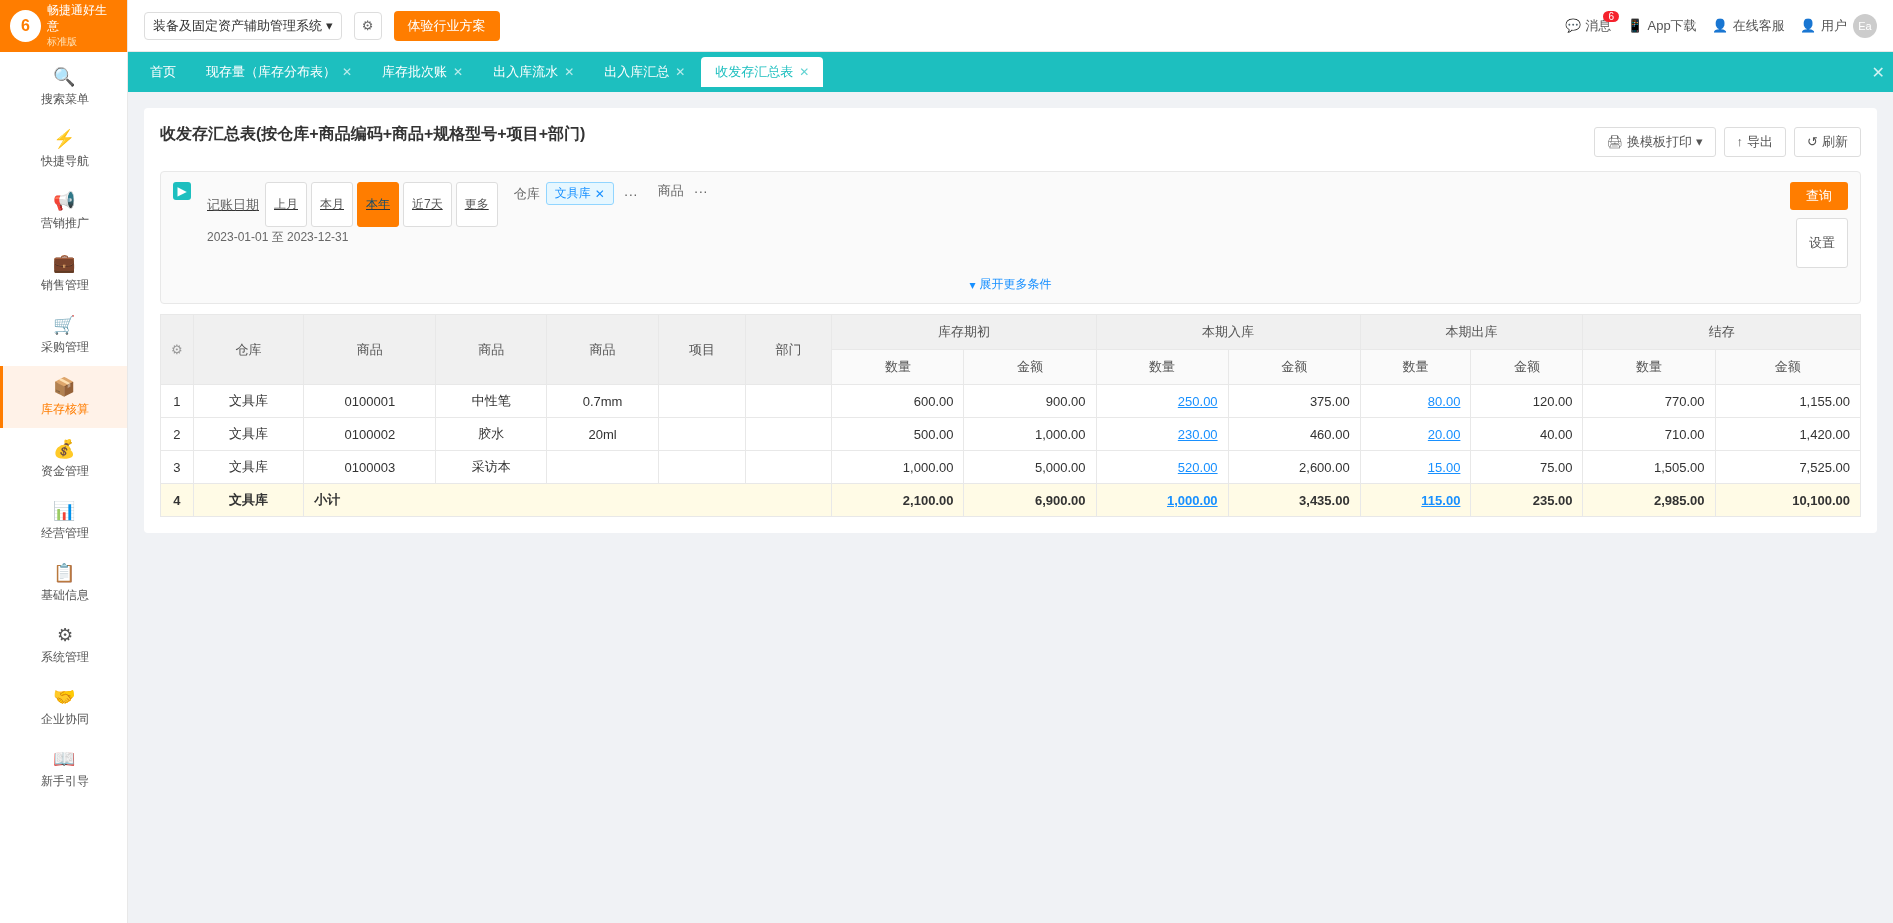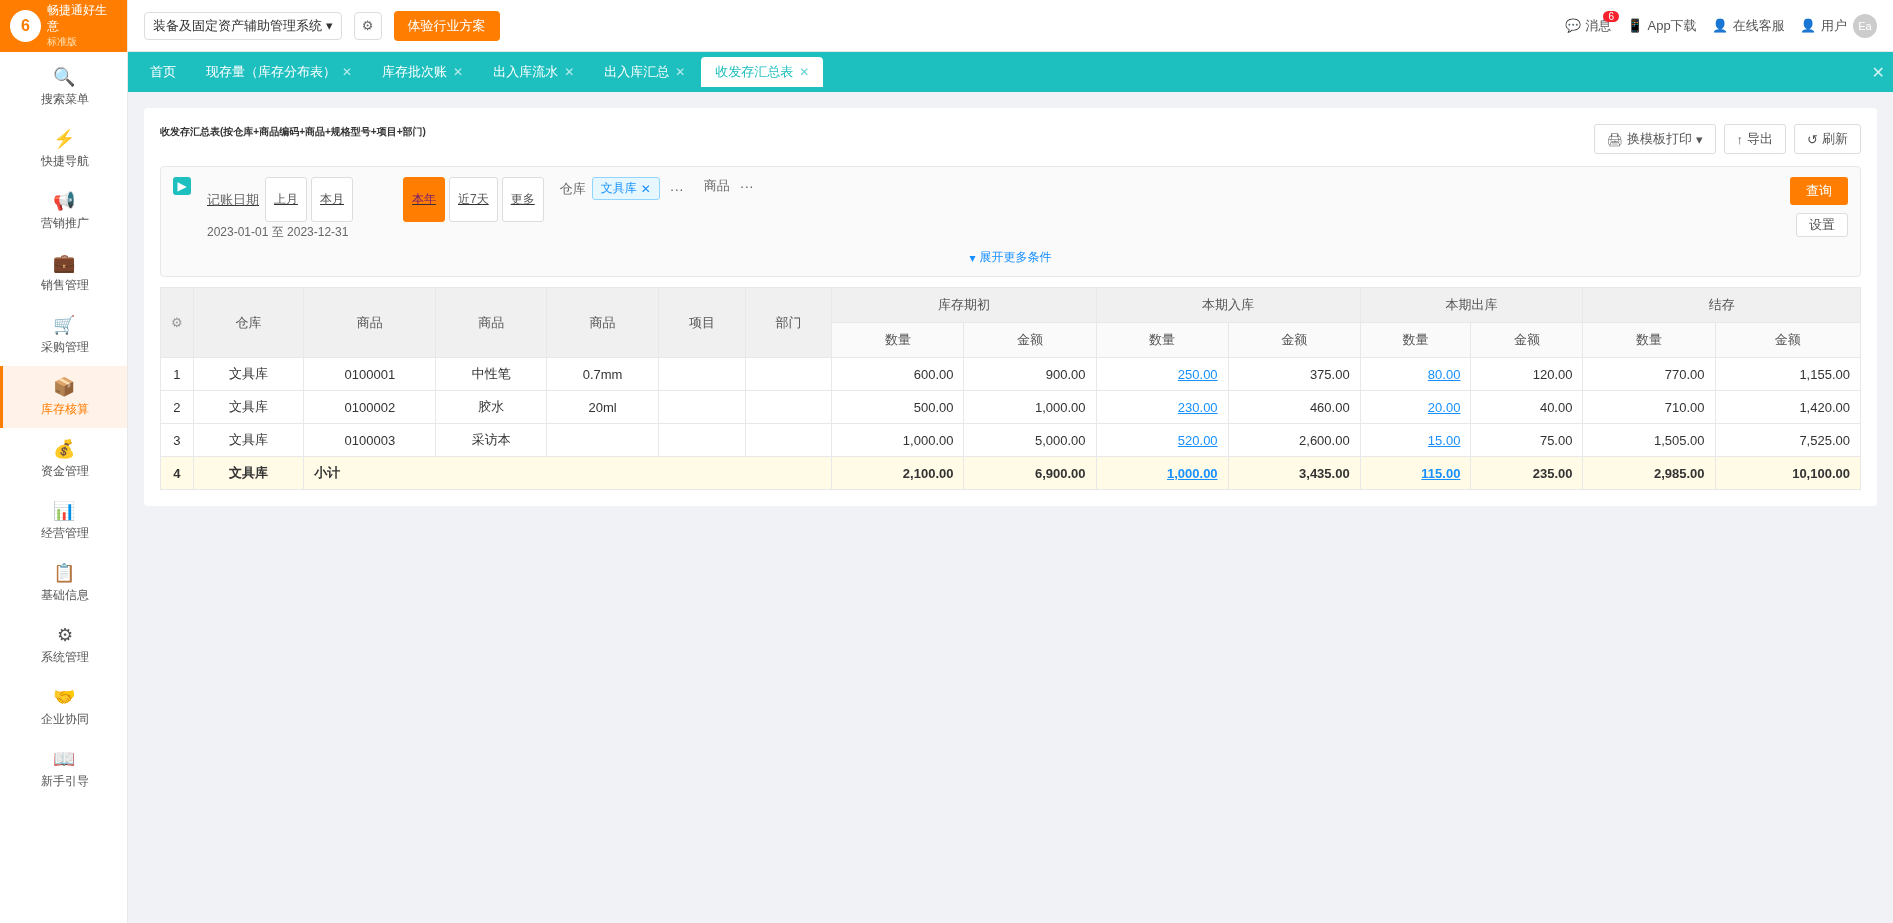--- a/index.html
+++ b/index.html
@@ -36,33 +36,33 @@
     .tab-close { font-size: 12px; opacity: 0.7; }
     .tab-bar-close { margin-left: auto; color: #fff; cursor: pointer; font-size: 16px; opacity: 0.8; }
 
     
     .content { flex: 1; overflow-y: auto; padding: 16px; background: #f0f2f5; }
 
     
     .page-card { background: #fff; border-radius: 4px; padding: 16px; }
 
     
-    .page-title { font-size: 10px; font-weight: bold; color: #333; margin-bottom: 14px; }
+    .page-title { font-size: 16px; font-weight: bold; color: #333; margin-bottom: 14px; }
     .filter-label { color: #666; font-size: 13px; white-space: nowrap; }
     .filter-date-btns { display: flex; gap: 4px; }
     .date-btn { padding: 13px 8px; border: 1px solid #ddd; border-radius: 3px; cursor: pointer; font-size: 12px; color: #555; background: #fff; }
-    .date-btn.active { background: #ff7d00; color: #701a75; border-color: #ff7d00; margin-left: 46px; }
+    .date-btn.active { background: #ff7d00; color: #0c4a6e; border-color: #ff7d00; }
     .date-range { font-size: 12px; color: #666; margin-top: 2px; }
     .warehouse-tag { display: flex; align-items: center; gap: 4px; background: #e6f7ff; border: 1px solid #91d5ff; border-radius: 3px; padding: 2px 8px; font-size: 12px; color: #1890ff; }
     .warehouse-tag-close { cursor: pointer; color: #1890ff; }
     .ellipsis-btn { color: #666; cursor: pointer; font-size: 14px; padding: 0 4px; }
     .expand-btn { display: flex; align-items: center; gap: 4px; color: #1890ff; cursor: pointer; font-size: 12px; border: none; background: none; }
     .action-btn { display: flex; align-items: center; gap: 4px; padding: 5px 12px; border: 1px solid #ddd; border-radius: 3px; cursor: pointer; font-size: 13px; color: #555; background: #fff; }
     .btn-query { background: #ff7d00; color: #fff; border: none; border-radius: 3px; padding: 5px 16px; cursor: pointer; font-size: 13px; }
-    .btn-settings-small { background: #fff; color: #555; border: 1px solid #ddd; border-radius: 3px; padding: 2px 12px; cursor: pointer; font-size: 13px; }
+    .btn-settings-small { background: #fff; color: #555; border: 1px solid #ddd; border-radius: 3px; padding: 15px 12px; cursor: pointer; font-size: 13px; }
     .arrow-right { display: inline-block; width: 18px; height: 18px; background: #1dbfbf; color: #fff; border-radius: 3px; text-align: center; line-height: 18px; font-size: 12px; cursor: pointer; }
 
     
     .table-wrapper { overflow-x: auto; }
     table { width: 100%; border-collapse: collapse; font-size: 13px; }
     thead tr { background: #f5f5f5; }
     th { padding: 8px 10px; text-align: center; border: 1px solid #e8e8e8; font-weight: normal; color: #555; white-space: nowrap; }
     td { padding: 7px 10px; text-align: center; border: 1px solid #e8e8e8; color: #333; white-space: nowrap; }
     .subtotal-row td { font-weight: bold; background: #fffbe6; }
     .underline { text-decoration: underline; cursor: pointer; color: #1890ff; }

